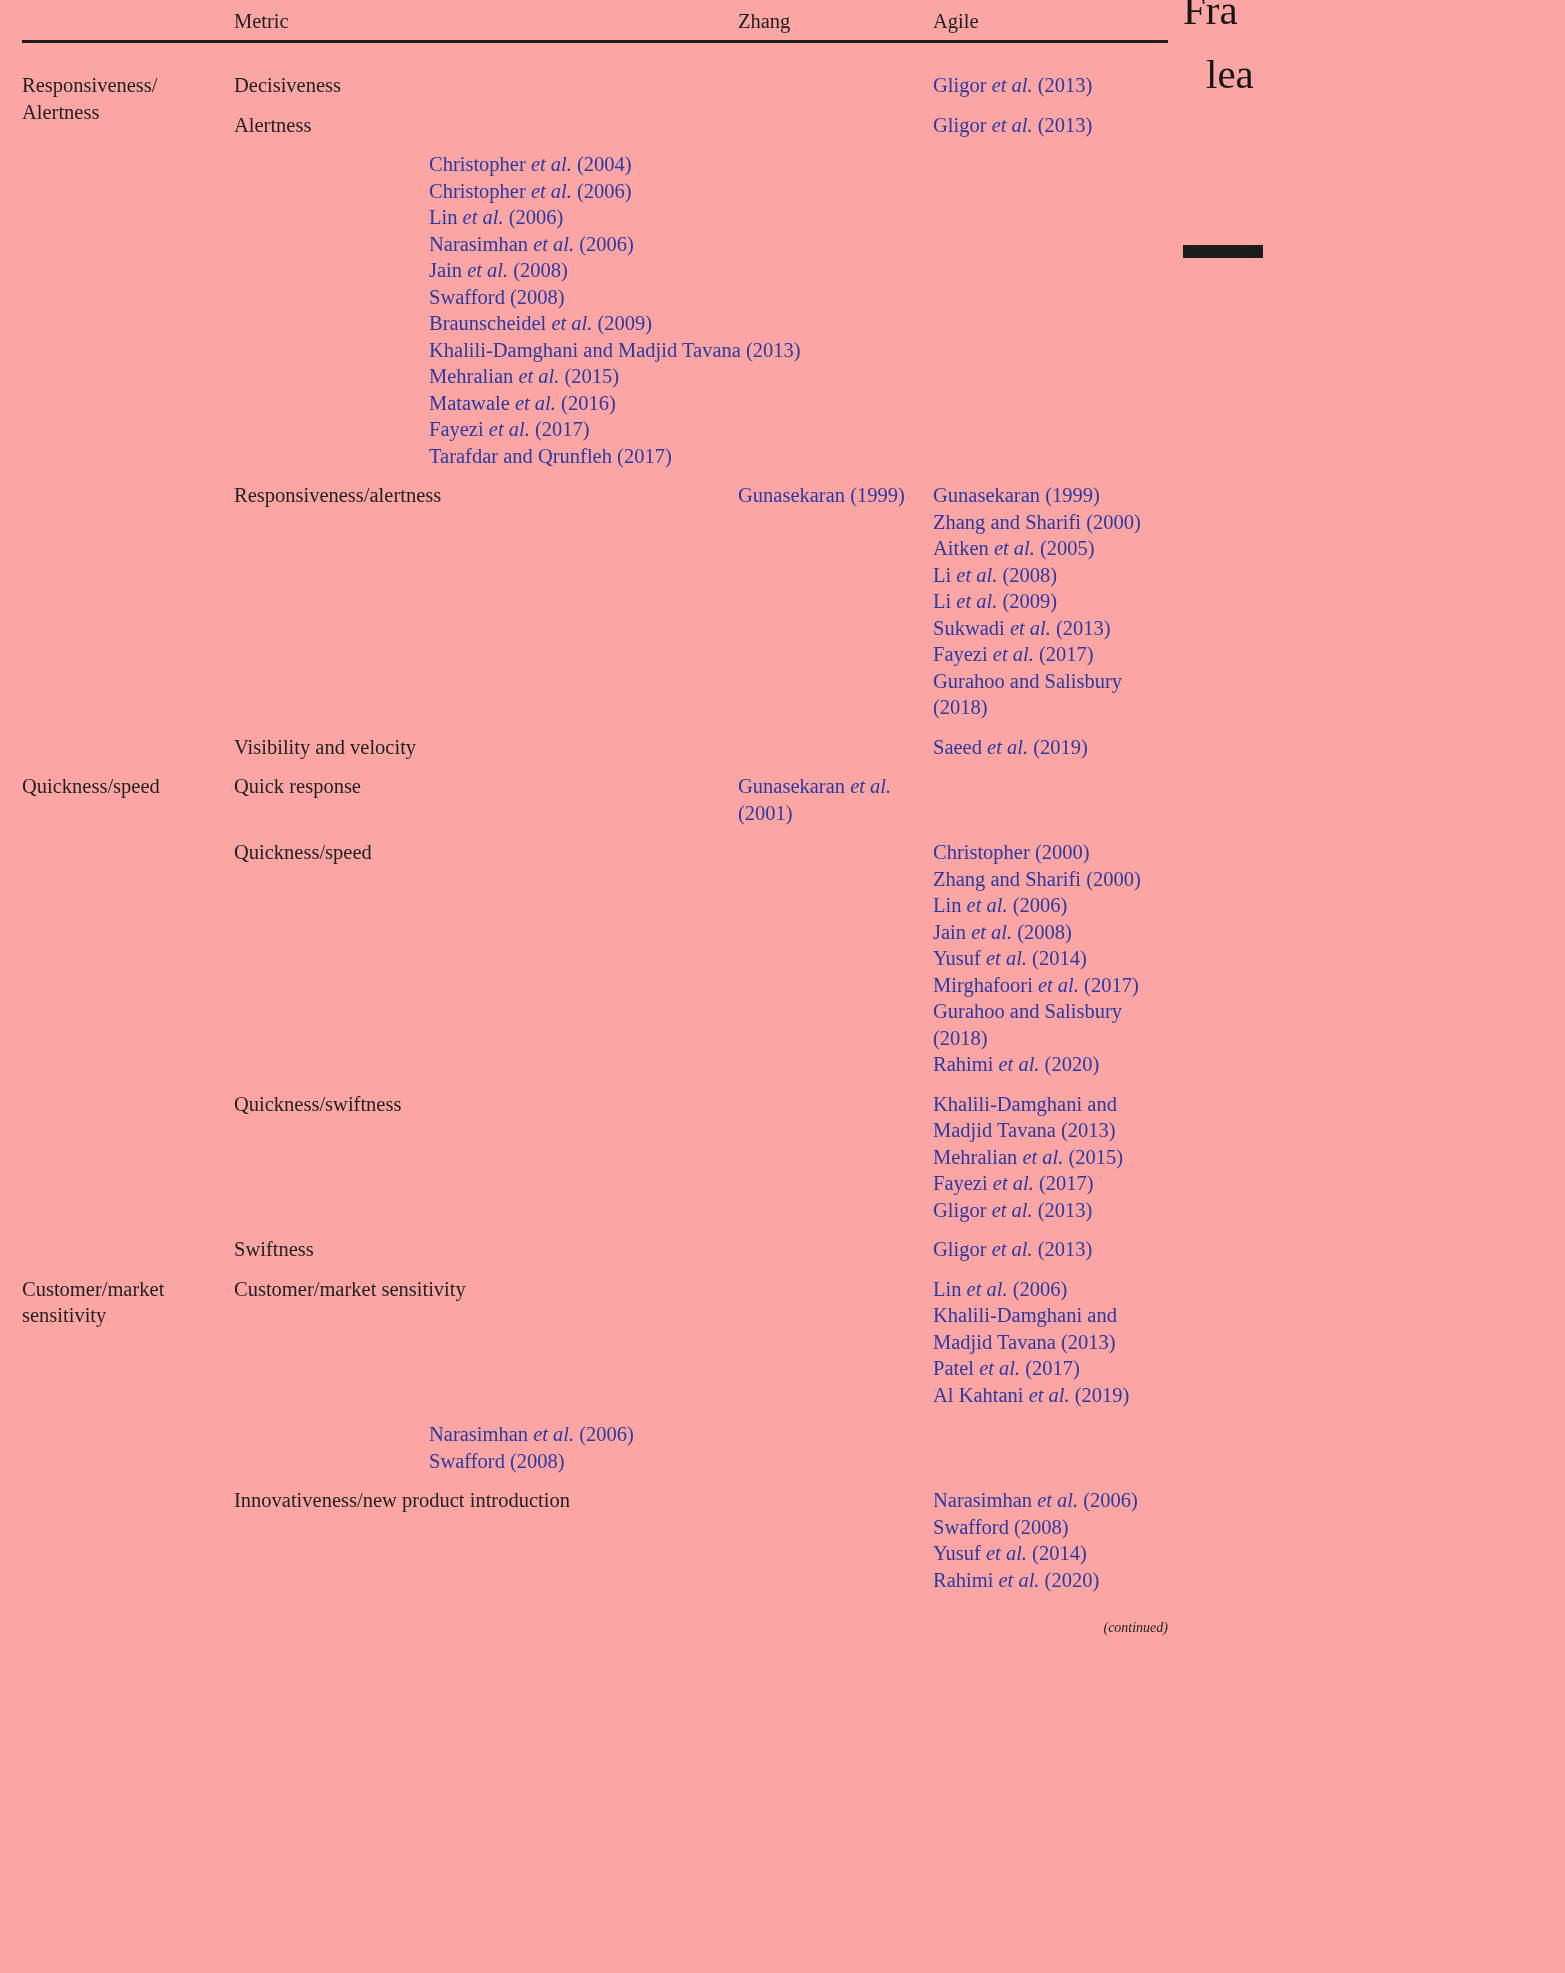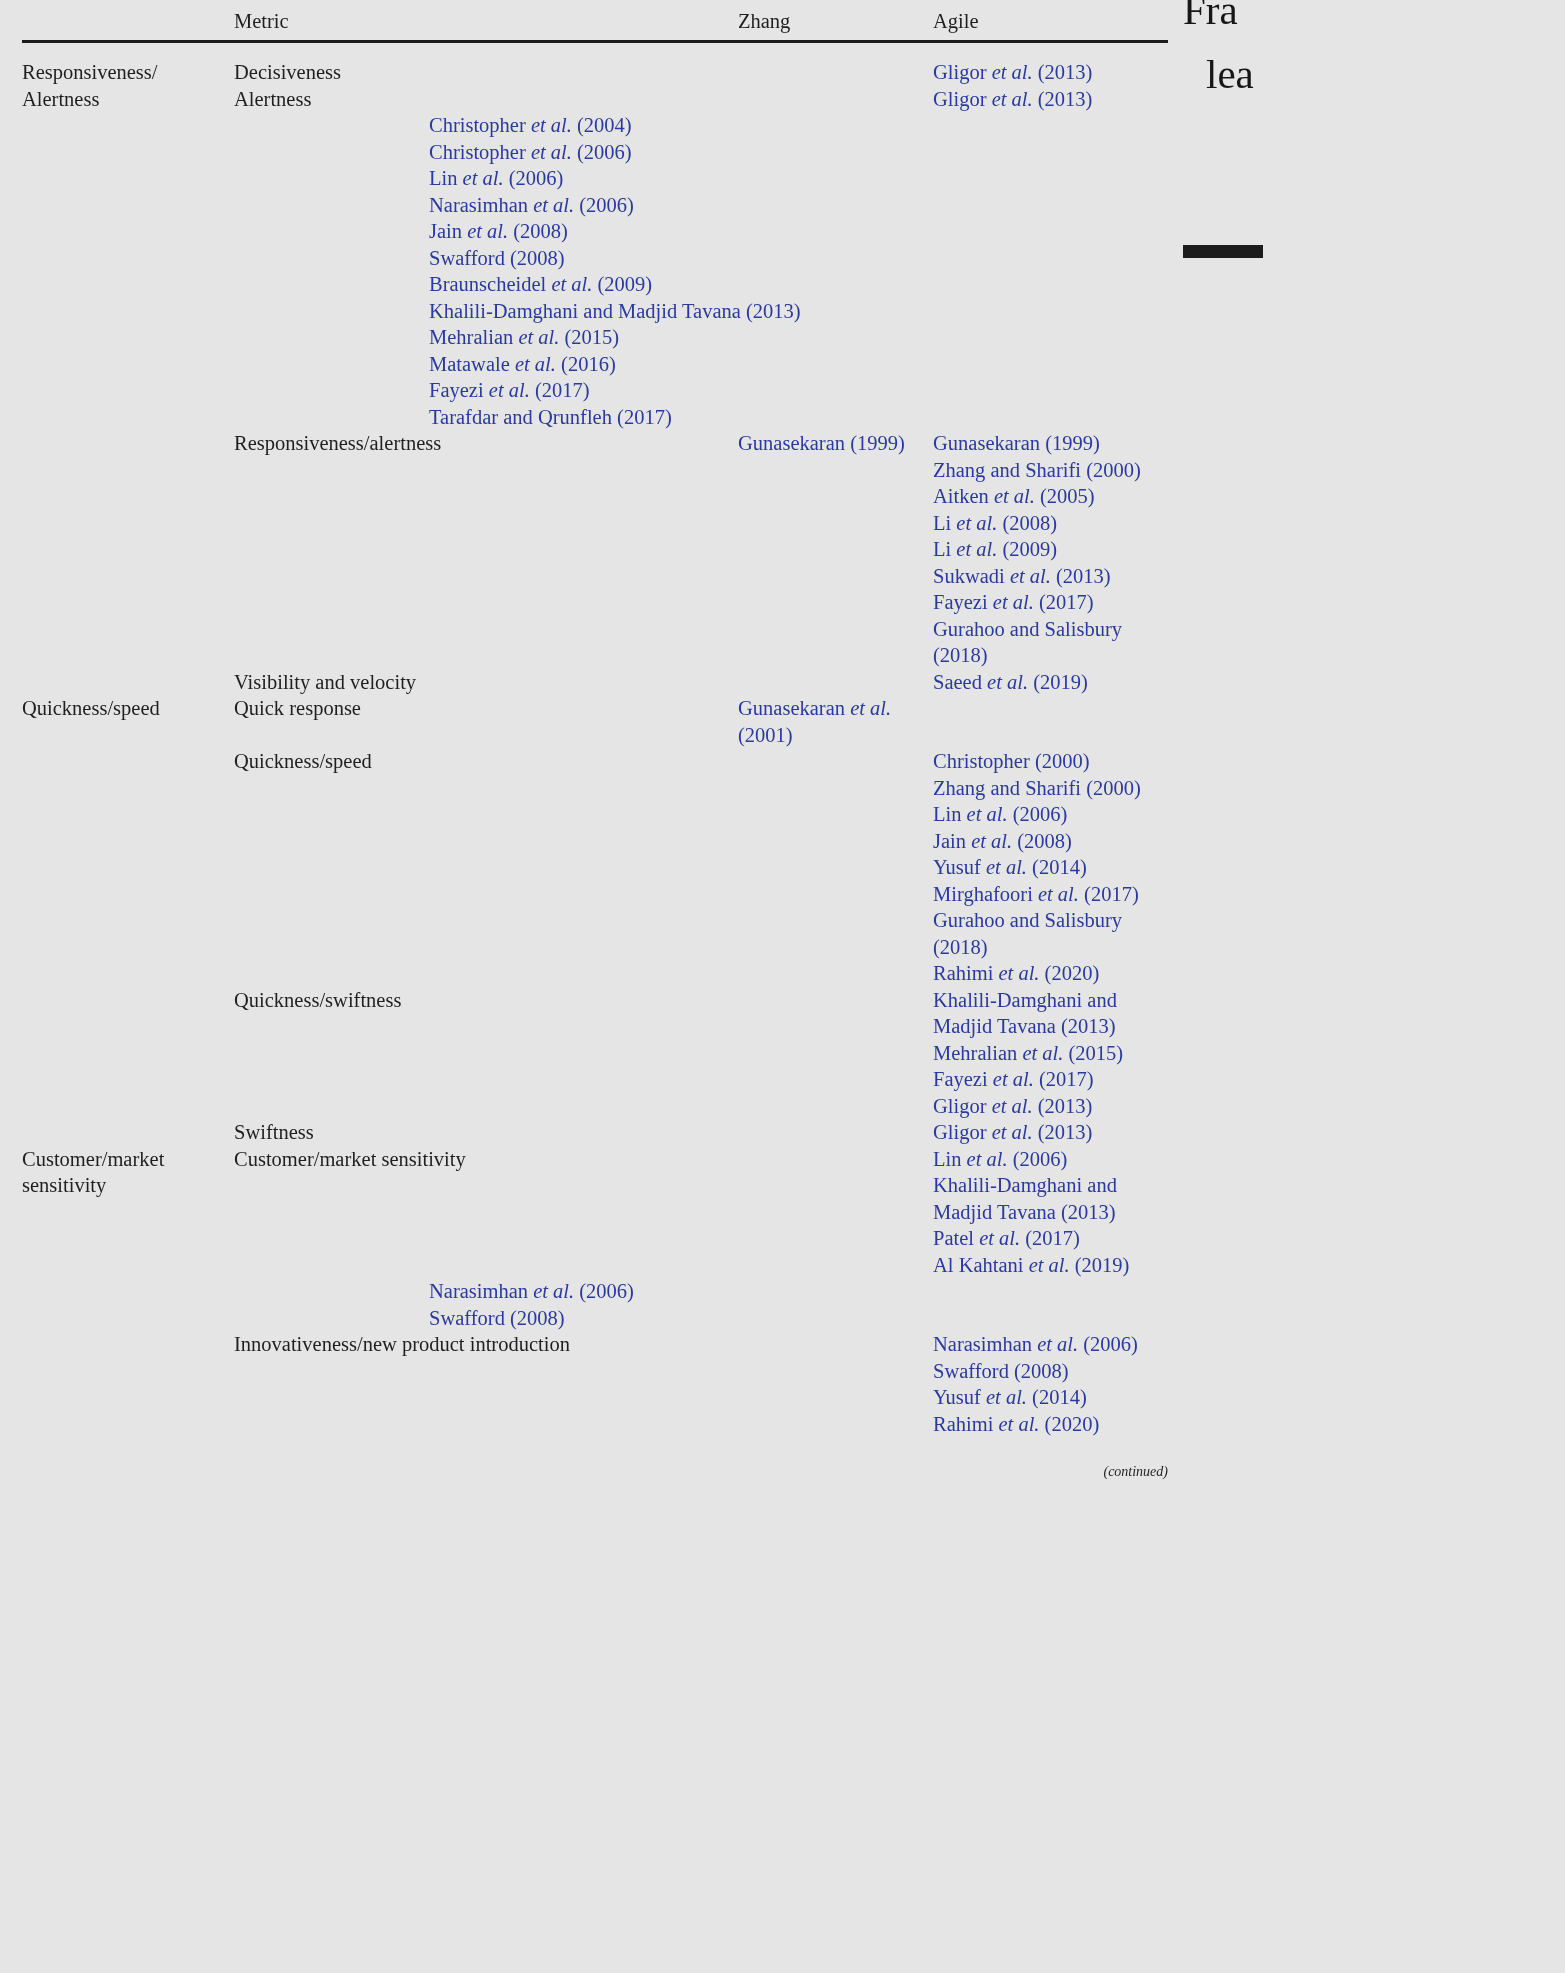--- a/index.html
+++ b/index.html
@@ -8,21 +8,21 @@
   }
   html,body{margin:0;padding:0;background:#ffffff;}
   body{
     font-family:"Liberation Serif","DejaVu Serif",serif;
     color:var(--ink);
   }
   .page{
     position:relative;
     width:1565px;
     height:1973px;
-    background:#e5e5e5;
+    background:#fca5a5;
     overflow:hidden;
   }
   
   .table-wrap{
     position:absolute;
     left:22px;
     top:0;
     width:1146px;
   }
   .thead{
@@ -39,21 +39,21 @@
   .tbody{
     padding-top:16px;
     font-size:20.5px;
     line-height:26.5px;
   }
   .trow{
     position:relative;
     display:flex;
     padding-left:212px;
   }
-  .cell{box-sizing:border-box;}
+  .cell{box-sizing:border-box;margin-top:13px;}
   .cat{
     position:absolute;
     left:0;
     top:0;
     width:205px;
   }
   .metric{
     width:504px;
     flex:none;
     padding-right:12px;

